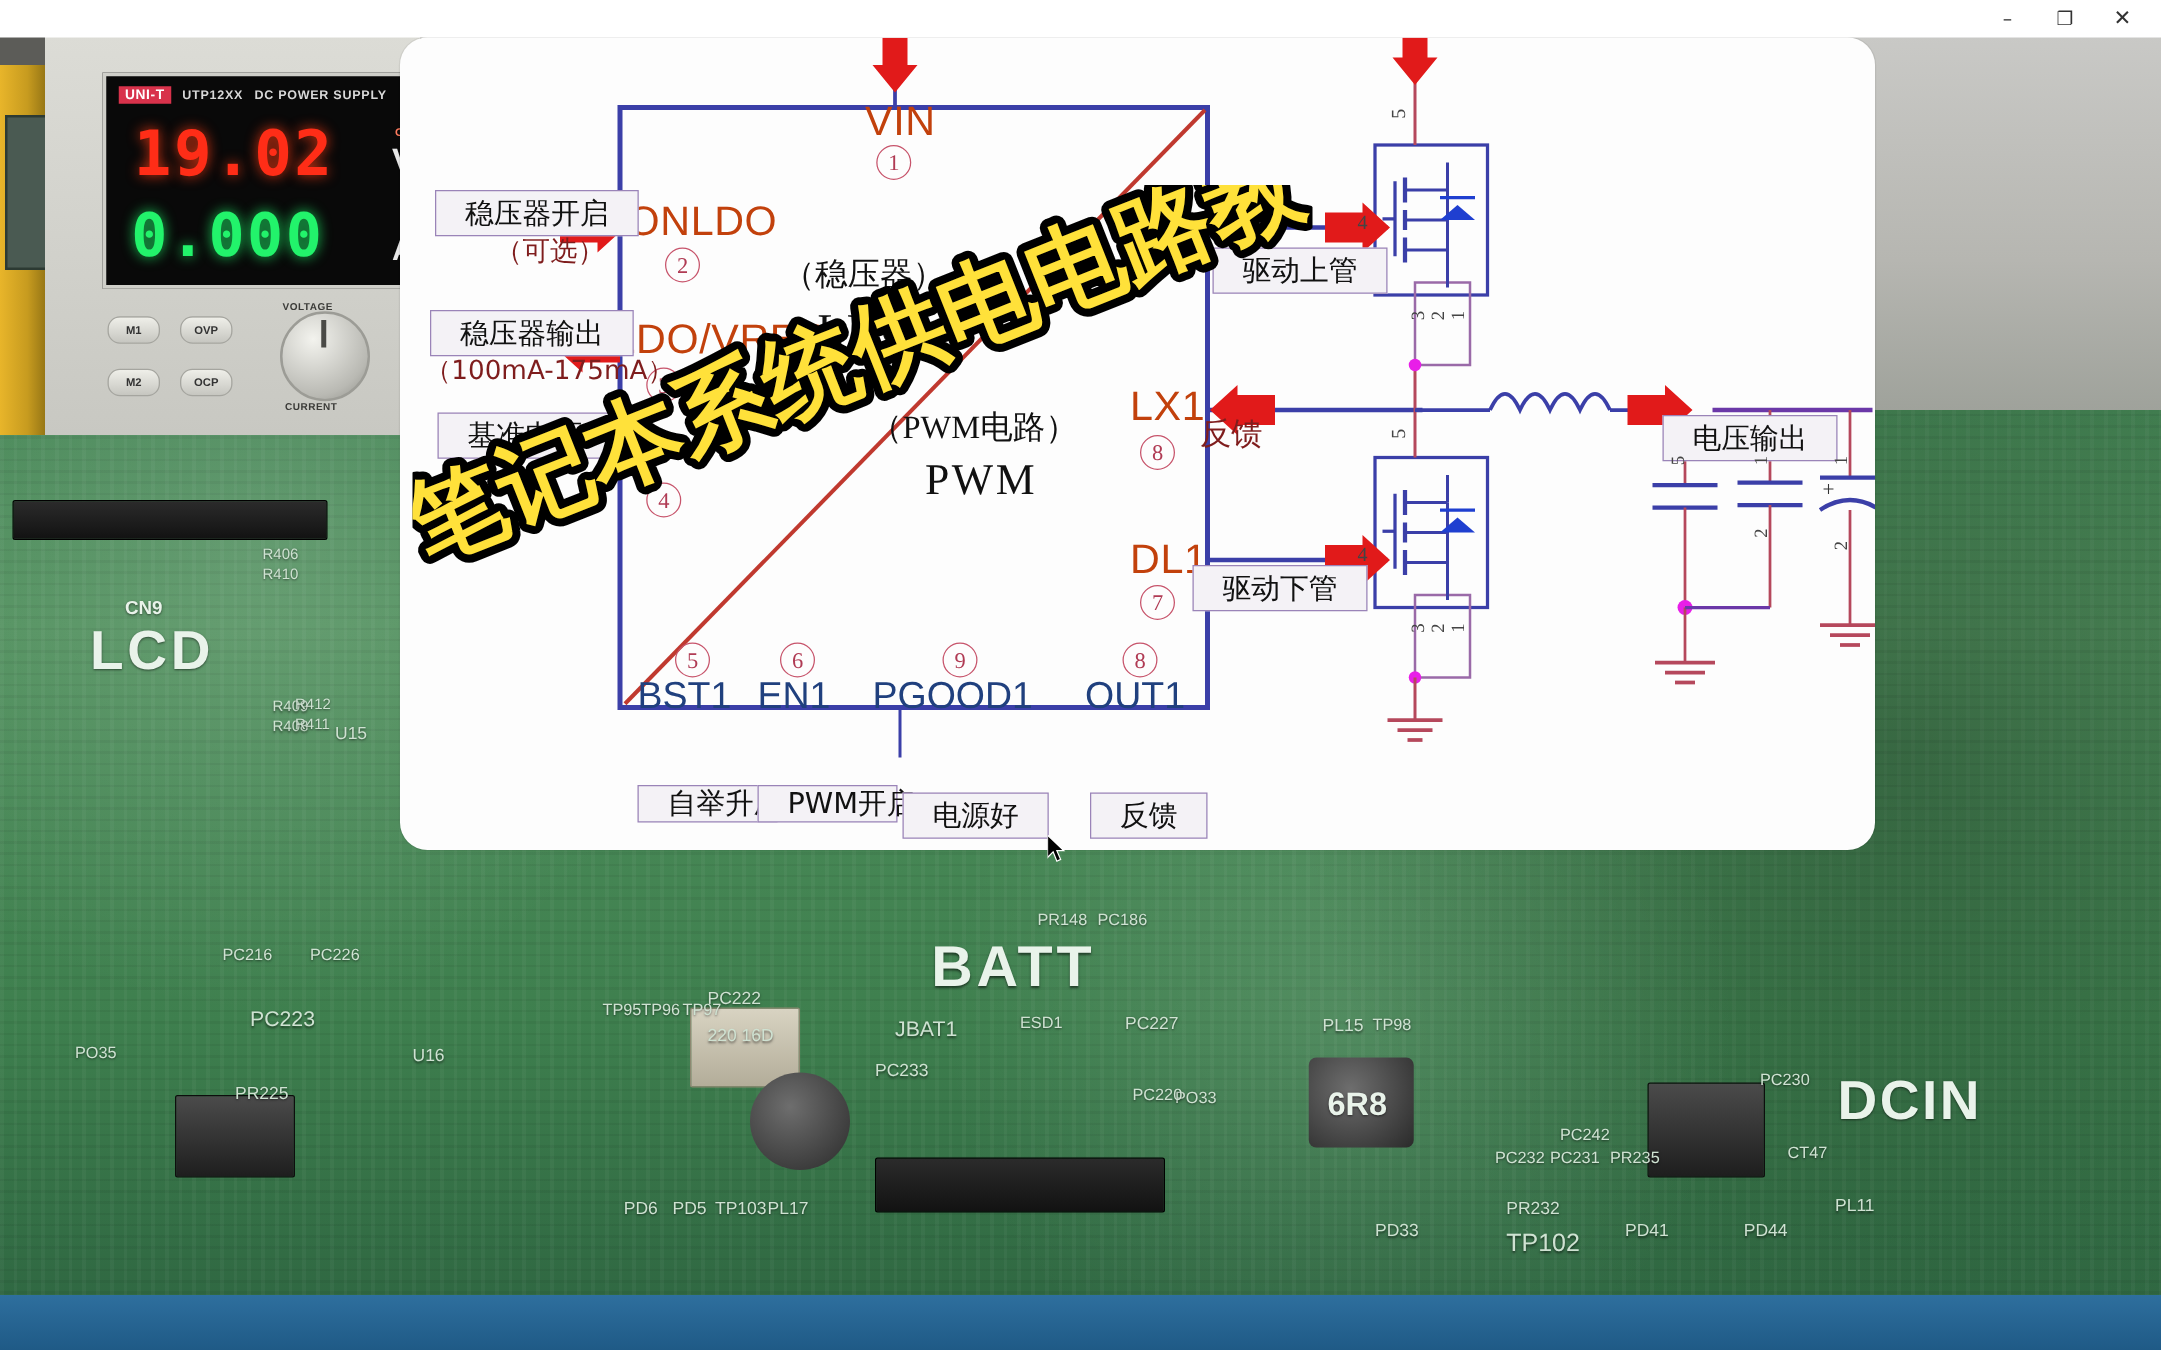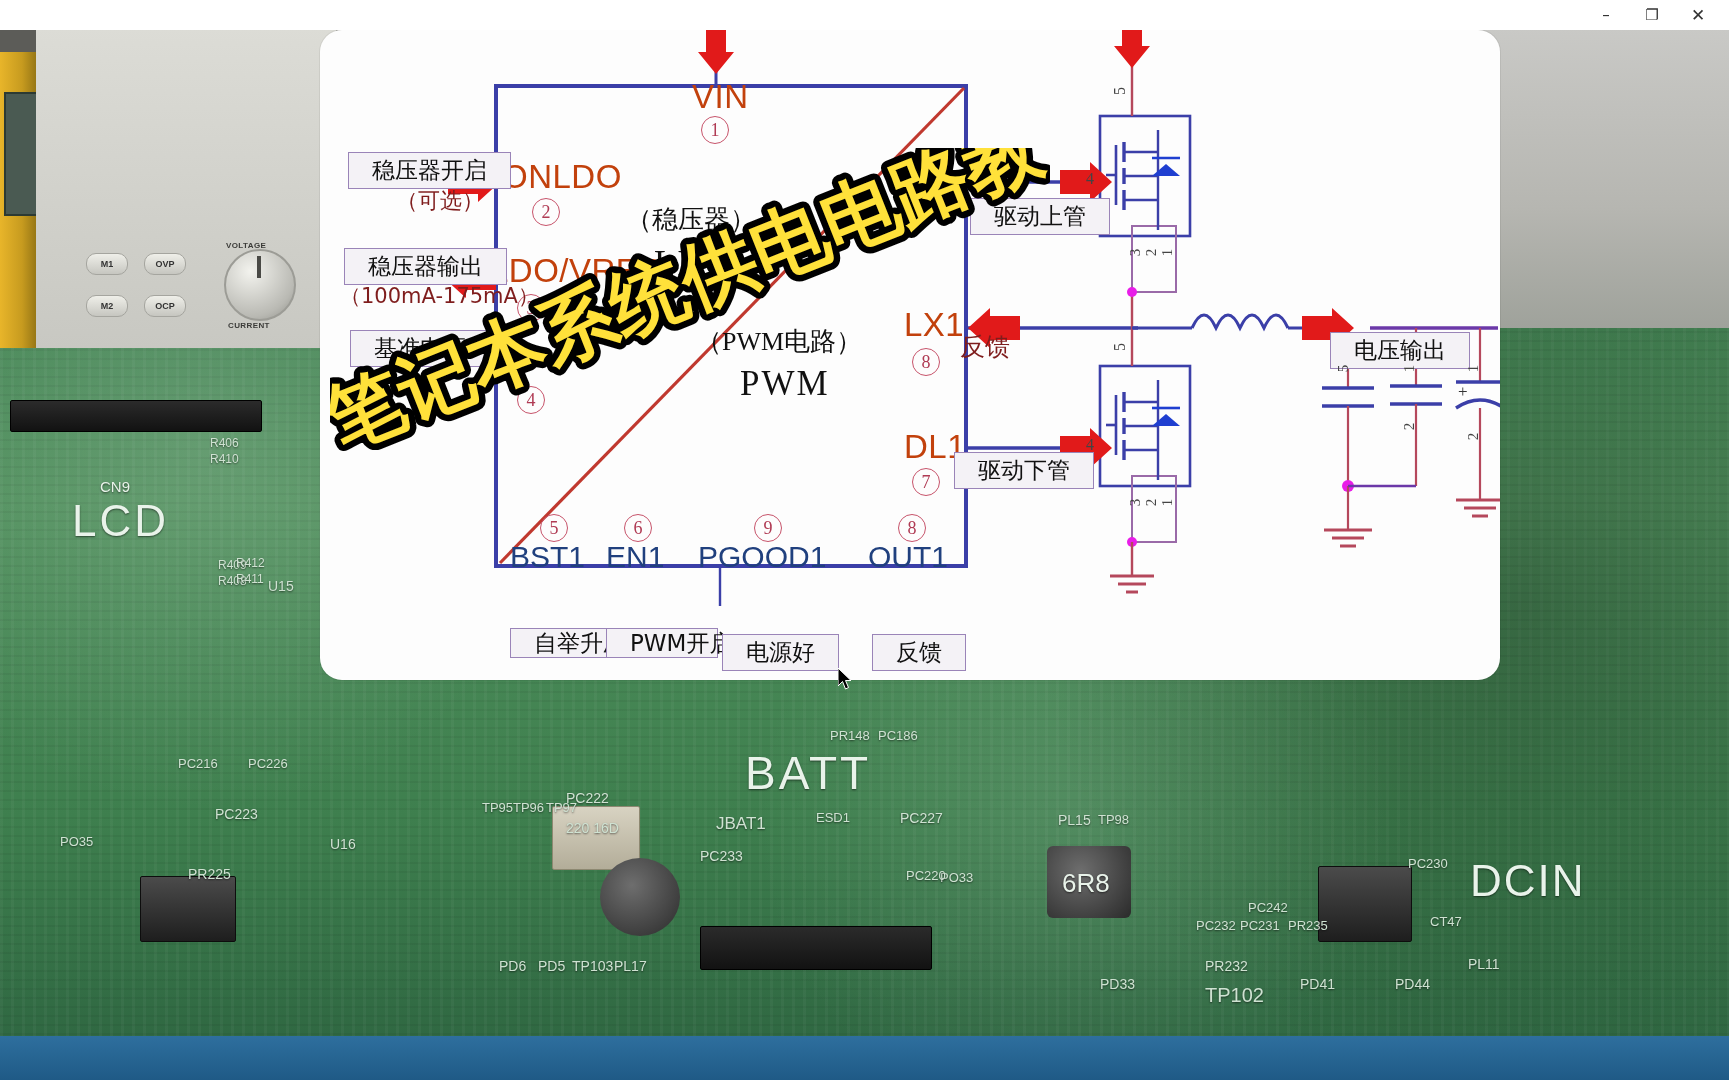--- a/index.html
+++ b/index.html
@@ -95,21 +95,21 @@
   
   .banner{position:absolute;left:336px;top:533px;width:766px;height:82px;background:#000;z-index:45;
           display:flex;align-items:center;justify-content:center;gap:26px;}
   .banner span{color:#fff;font-family:"DejaVu Sans",sans-serif;font-weight:bold;font-size:40px;letter-spacing:1px;}
   .banner .sep{color:#fff;font-weight:normal;font-size:36px;opacity:.9;}
 
   
   .cursor{position:absolute;left:838px;top:640px;width:16px;height:22px;z-index:55;}
 
   
-  .silk{position:absolute;color:#e9f3ea;font-family:"Liberation Sans",sans-serif;font-weight:normal;
+  .silk{position:absolute;color:#e9f3ea;font-family:"Liberation Sans",sans-serif;font-weight:bold;
         text-shadow:0 1px 2px rgba(0,0,0,.55);}
   .silk.dim{color:#cfe2d2;font-weight:normal;}
   .comp{position:absolute;border-radius:2px;}
   .chip{background:linear-gradient(180deg,#4b4b4b,#1e1e1e);border:1px solid #0d0d0d;}
   .cap-t{background:linear-gradient(180deg,#d8d3c2,#b3ad99);border:1px solid #8d8871;}
   .ind{background:radial-gradient(circle at 40% 35%,#6e6e6e,#2a2a2a);border-radius:6px;}
   .conn{background:linear-gradient(180deg,#2b2b2b,#121212);border:1px solid #000;}
   .hole{border-radius:50%;background:radial-gradient(circle at 40% 35%,#cfa85c,#7b6330);}
 </style>
 </head>
@@ -131,20 +131,32 @@
     <div class="mat"></div>
 
     <div class="bench"></div>
     <div class="bench-dark"></div>
 
     <div class="mm">
       <div class="mm-face"></div>
     </div>
 
     <div class="psu">
+      <div class="psu-screen">
+        <div class="psu-brand">
+          <span class="brand-box">UNI-T</span>
+          <span class="brand-model">UTP12XX</span>
+          <span class="brand-title">DC POWER SUPPLY</span>
+        </div>
+        <div class="volt">19.02</div>
+        <div class="volt-ov">OV</div>
+        <div class="volt-unit">V</div>
+        <div class="amp">0.000</div>
+        <div class="amp-unit">A</div>
+      </div>
       <div class="knobrow">
         <div class="pbtn" style="left:4px;top:10px">M1</div>
         <div class="pbtn" style="left:62px;top:10px">OVP</div>
         <div class="pbtn" style="left:4px;top:52px">M2</div>
         <div class="pbtn" style="left:62px;top:52px">OCP</div>
         <div class="knoblbl" style="left:144px;top:-2px">VOLTAGE</div>
         <div class="knob"></div>
         <div class="knoblbl" style="left:146px;top:78px">CURRENT</div>
       </div>
     </div>
@@ -159,21 +171,21 @@
     <div class="comp cap-t" style="left:552px;top:778px;width:86px;height:62px;"></div>
     <div class="silk dim" style="left:566px;top:792px;font-size:14px;">220 16D</div>
     <div class="comp ind" style="left:1047px;top:818px;width:84px;height:72px;"></div>
     <div class="silk" style="left:1062px;top:840px;font-size:26px;">6R8</div>
     <div class="comp ind" style="left:600px;top:830px;width:80px;height:78px;border-radius:50%;"></div>
     <div class="comp conn" style="left:700px;top:898px;width:230px;height:42px;"></div>
     <div class="comp chip" style="left:1318px;top:838px;width:92px;height:74px;"></div>
     <div class="comp chip" style="left:140px;top:848px;width:94px;height:64px;"></div>
     <div class="hole" style="left:40px;top:898px;width:52px;height:52px;"></div>
     <div class="hole" style="left:996px;top:882px;width:52px;height:52px;"></div>
-    <div class="silk dim" style="left:215px;top:778px;font-size:14px;">PC223</div>
+    <div class="silk dim" style="left:200px;top:778px;font-size:17px;">PC223</div>
     <div class="silk dim" style="left:566px;top:762px;font-size:14px;">PC222</div>
     <div class="silk dim" style="left:900px;top:782px;font-size:14px;">PC227</div>
     <div class="silk dim" style="left:700px;top:820px;font-size:14px;">PC233</div>
     <div class="silk dim" style="left:1248px;top:872px;font-size:13px;">PC242</div>
     <div class="silk dim" style="left:1058px;top:784px;font-size:14px;">PL15</div>
     <div class="silk dim" style="left:614px;top:930px;font-size:14px;">PL17</div>
     <div class="silk dim" style="left:1468px;top:928px;font-size:14px;">PL11</div>
     <div class="silk dim" style="left:499px;top:930px;font-size:14px;">PD6</div>
     <div class="silk dim" style="left:538px;top:930px;font-size:14px;">PD5</div>
     <div class="silk dim" style="left:1100px;top:948px;font-size:14px;">PD33</div>

